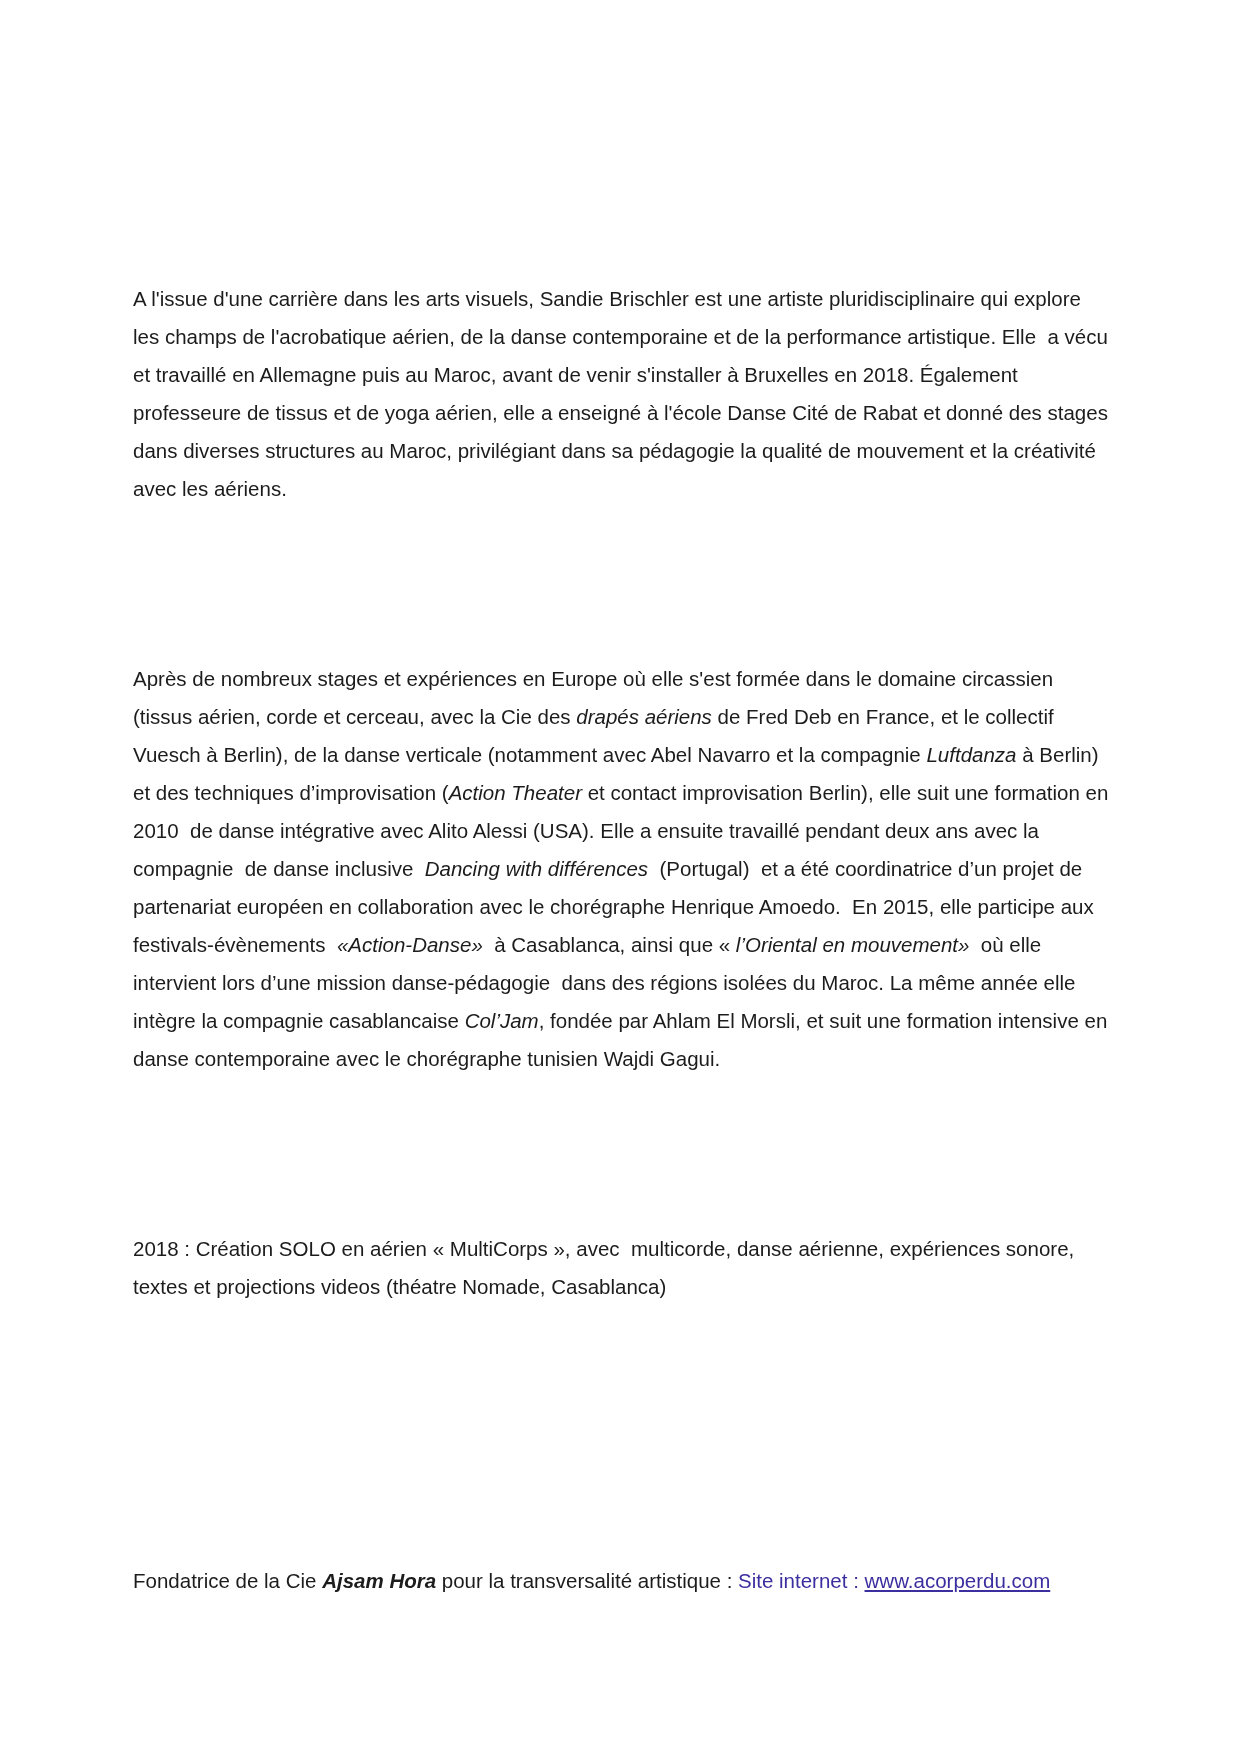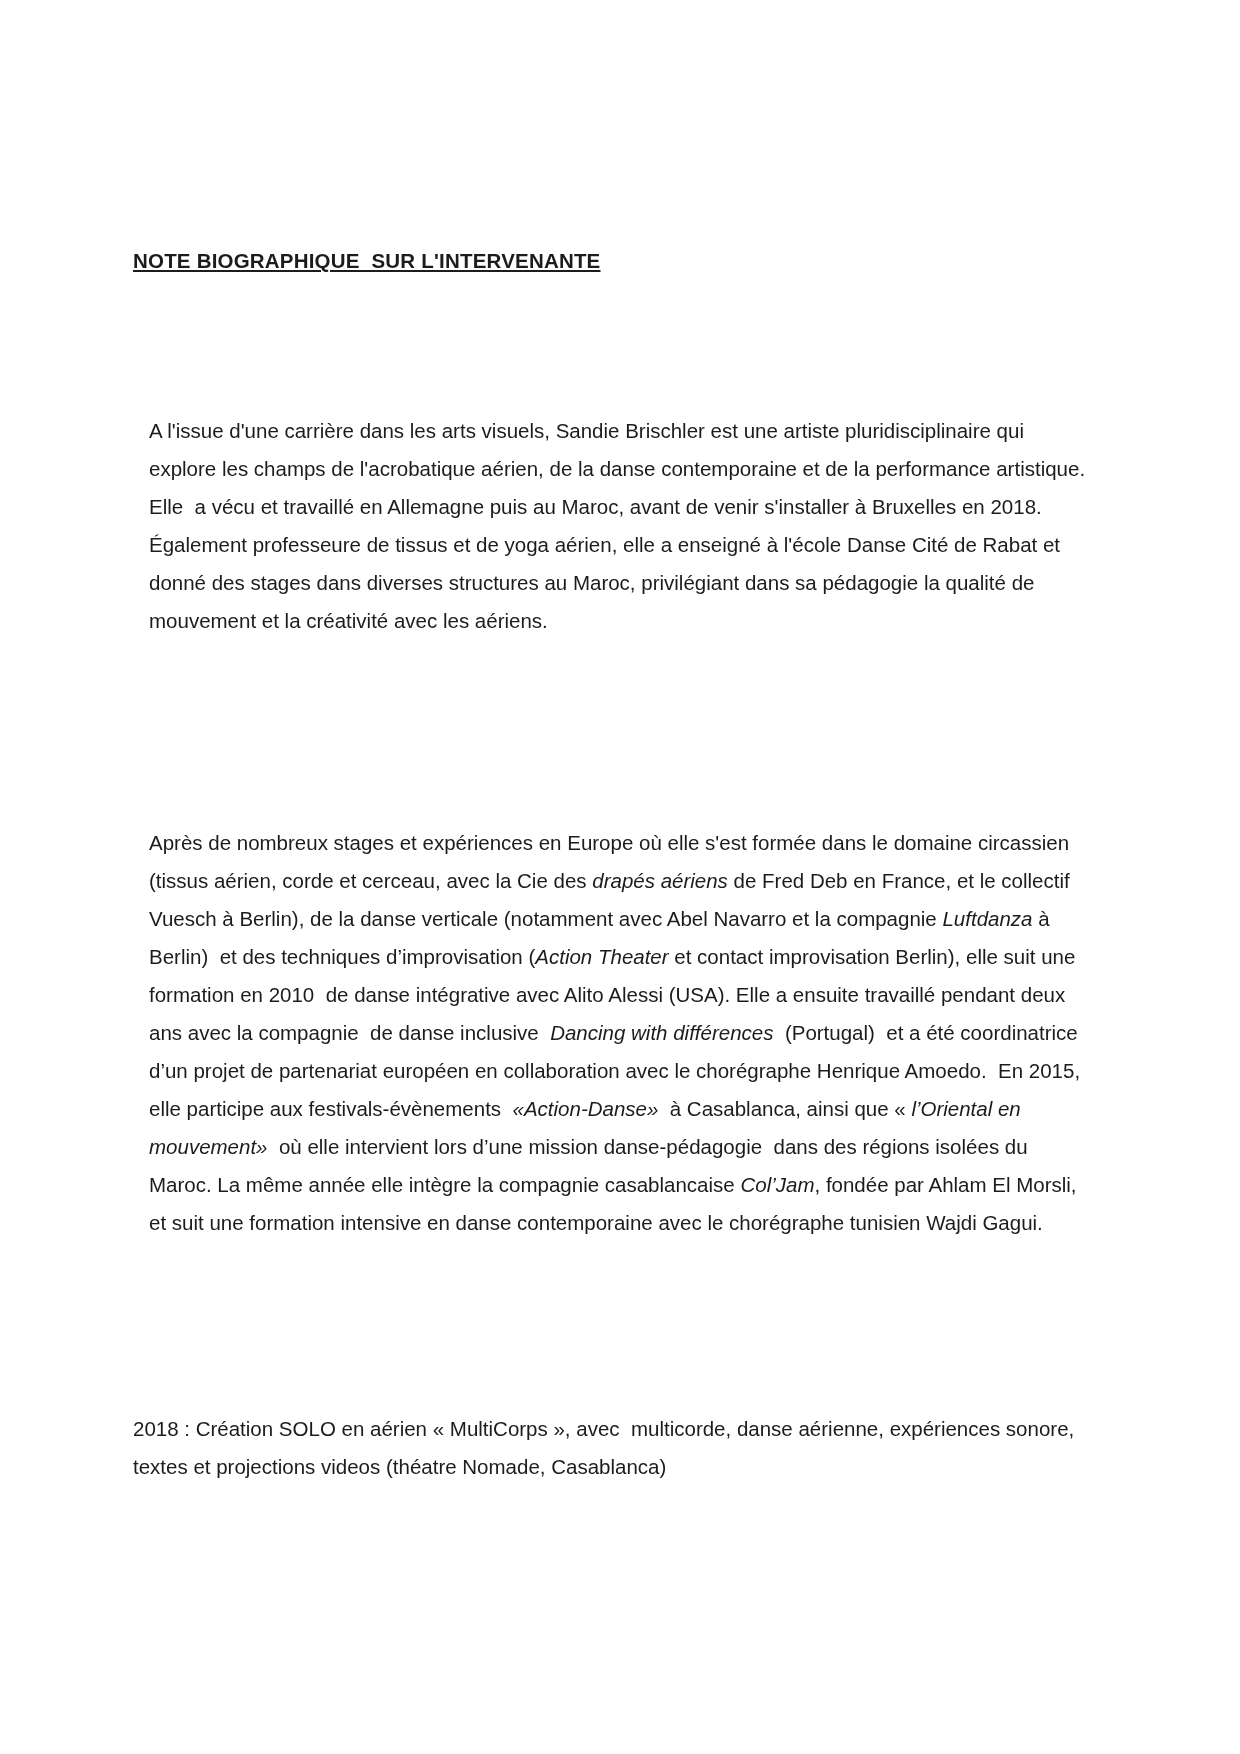--- a/index.html
+++ b/index.html
@@ -20,21 +20,21 @@
     line-height: 38px;
     white-space: pre-wrap;
   }
   .title {
     font-size: 20.5px;
     font-weight: 700;
     text-decoration: underline;
     margin: 0 0 2px 0;
     letter-spacing: 0.2px;
   }
-  .para { margin: 16px; }
+  .para { margin: 0; }
   .heading {
     font-size: 20.5px;
     font-weight: 700;
     font-style: italic;
     margin: 38px 0 0 0;
   }
   .list-item { margin: 0; }
   .footer {
     position: absolute;
     left: 133px;
@@ -52,31 +52,31 @@
     text-decoration: underline;
     cursor: pointer;
   }
 </style>
 </head>
 <body>
 
 <div class="page">
   <div class="content">
 
-    <h1 class="title">NOTE BIOGRAPHIQUE  SUR L'INTERVENANTE</h1>
 
     <p class="para"><span>A l'issue d'une carrière dans les arts visuels, Sandie Brischler est une artiste pluridisciplinaire qui explore les champs de l'acrobatique aérien, de la danse contemporaine et de la performance artistique. Elle  a vécu et travaillé en Allemagne puis au Maroc, avant de venir s'installer à Bruxelles en 2018. Également professeure de tissus et de yoga aérien, elle a enseigné à l'école Danse Cité de Rabat et donné des stages dans diverses structures au Maroc, privilégiant dans sa pédagogie la qualité de mouvement et la créativité avec les aériens.</span></p>
 
 
     <p class="para"><span>Après de nombreux stages et expériences en Europe où elle s'est formée dans le domaine circassien (tissus aérien, corde et cerceau, avec la Cie des </span><span class="run-i">drapés aériens</span><span> de Fred Deb en France, et le collectif Vuesch à Berlin), de la danse verticale (notamment avec Abel Navarro et la compagnie </span><span class="run-i">Luftdanza</span><span> à Berlin)  et des techniques d’improvisation (</span><span class="run-i">Action Theater</span><span> et contact improvisation Berlin), elle suit une formation en 2010  de danse intégrative avec Alito Alessi (USA). Elle a ensuite travaillé pendant deux ans avec la compagnie  de danse inclusive  </span><span class="run-i">Dancing with différences</span><span>  (Portugal)  et a été coordinatrice d’un projet de partenariat européen en collaboration avec le chorégraphe Henrique Amoedo.  En 2015, elle participe aux festivals-évènements  </span><span class="run-i">«Action-Danse»</span><span>  à Casablanca, ainsi que « </span><span class="run-i">l’Oriental en mouvement»</span><span>  où elle intervient lors d’une mission danse-pédagogie  dans des régions isolées du Maroc. La même année elle intègre la compagnie casablancaise </span><span class="run-i">Col’Jam</span><span>, fondée par Ahlam El Morsli, et suit une formation intensive en danse contemporaine avec le chorégraphe tunisien Wajdi Gagui.</span></p>
 
 
     <p class="list-item"><span>2018 : Création SOLO en aérien « MultiCorps », avec  multicorde, danse aérienne, expériences sonore, textes et projections videos (théatre Nomade, Casablanca)</span></p>
     
     
     
     
     
     
 
   </div>
 
+  <div class="footer"><span><span>Fondatrice de la Cie </span><span class="run-bi">Ajsam Hora</span><span> pour la transversalité artistique : </span><span class="run-accent">Site internet : </span></span><a class="link" href="#">www.acorperdu.com</a></div>
 </div>
 
 </body></html>

